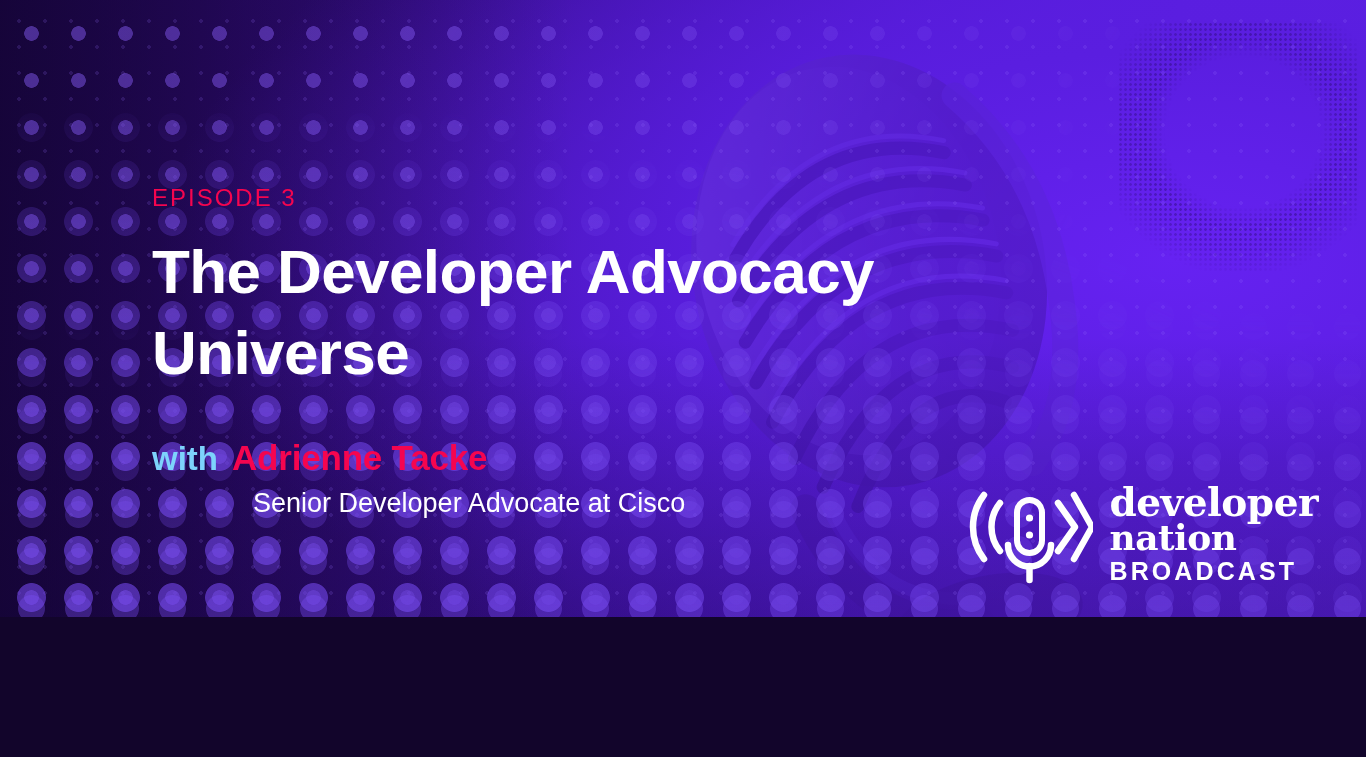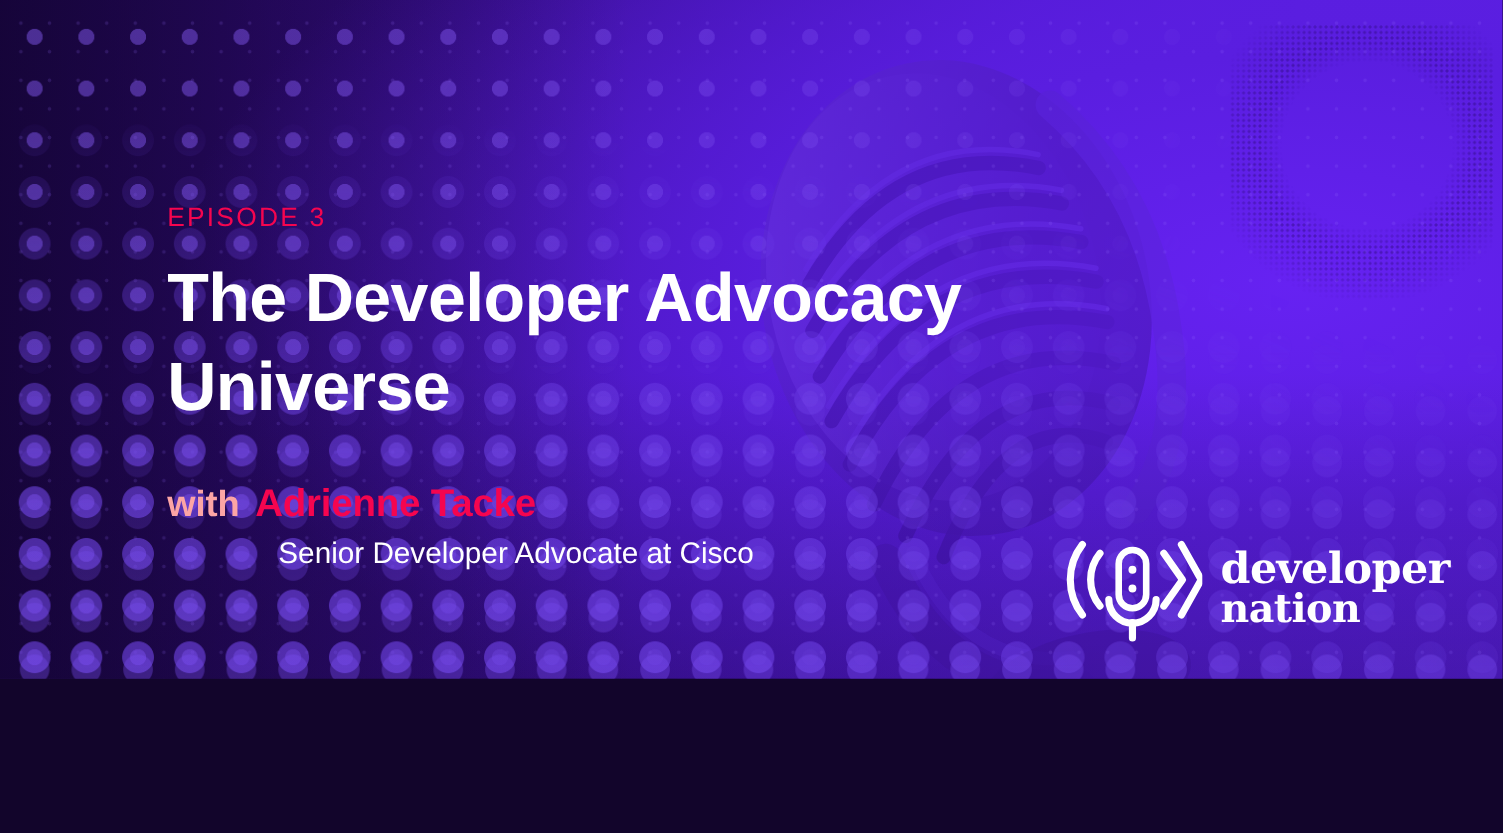--- a/index.html
+++ b/index.html
@@ -134,21 +134,21 @@
     margin-top:46px;
   }
 
   .host-line {
     display:flex;
     align-items:baseline;
     gap:14px;
     line-height:1.1;
   }
   .host-with {
-    color:#fca5a5;
+    color:#7dd3fc;
     font-size:33px;
     font-weight:700;
   }
   .host-name {
     color:#F5054F;
     font-size:35px;
     font-weight:700;
     letter-spacing:-0.2px;
   }
 
@@ -296,17 +296,18 @@
 
           <path d="M93 20 L110 44 L93 68" stroke-width="6.5"></path>
           <path d="M109 12 L127 44 L109 76" stroke-width="6.5"></path>
         </g>
       </svg>
     </div>
 
     <div class="logo-words">
       <div class="logo-developer">developer</div>
       <div class="logo-nation">nation</div>
+      <div class="logo-broadcast">BROADCAST</div>
     </div>
 
   </div>
 
 </div>
 
 </body></html>

